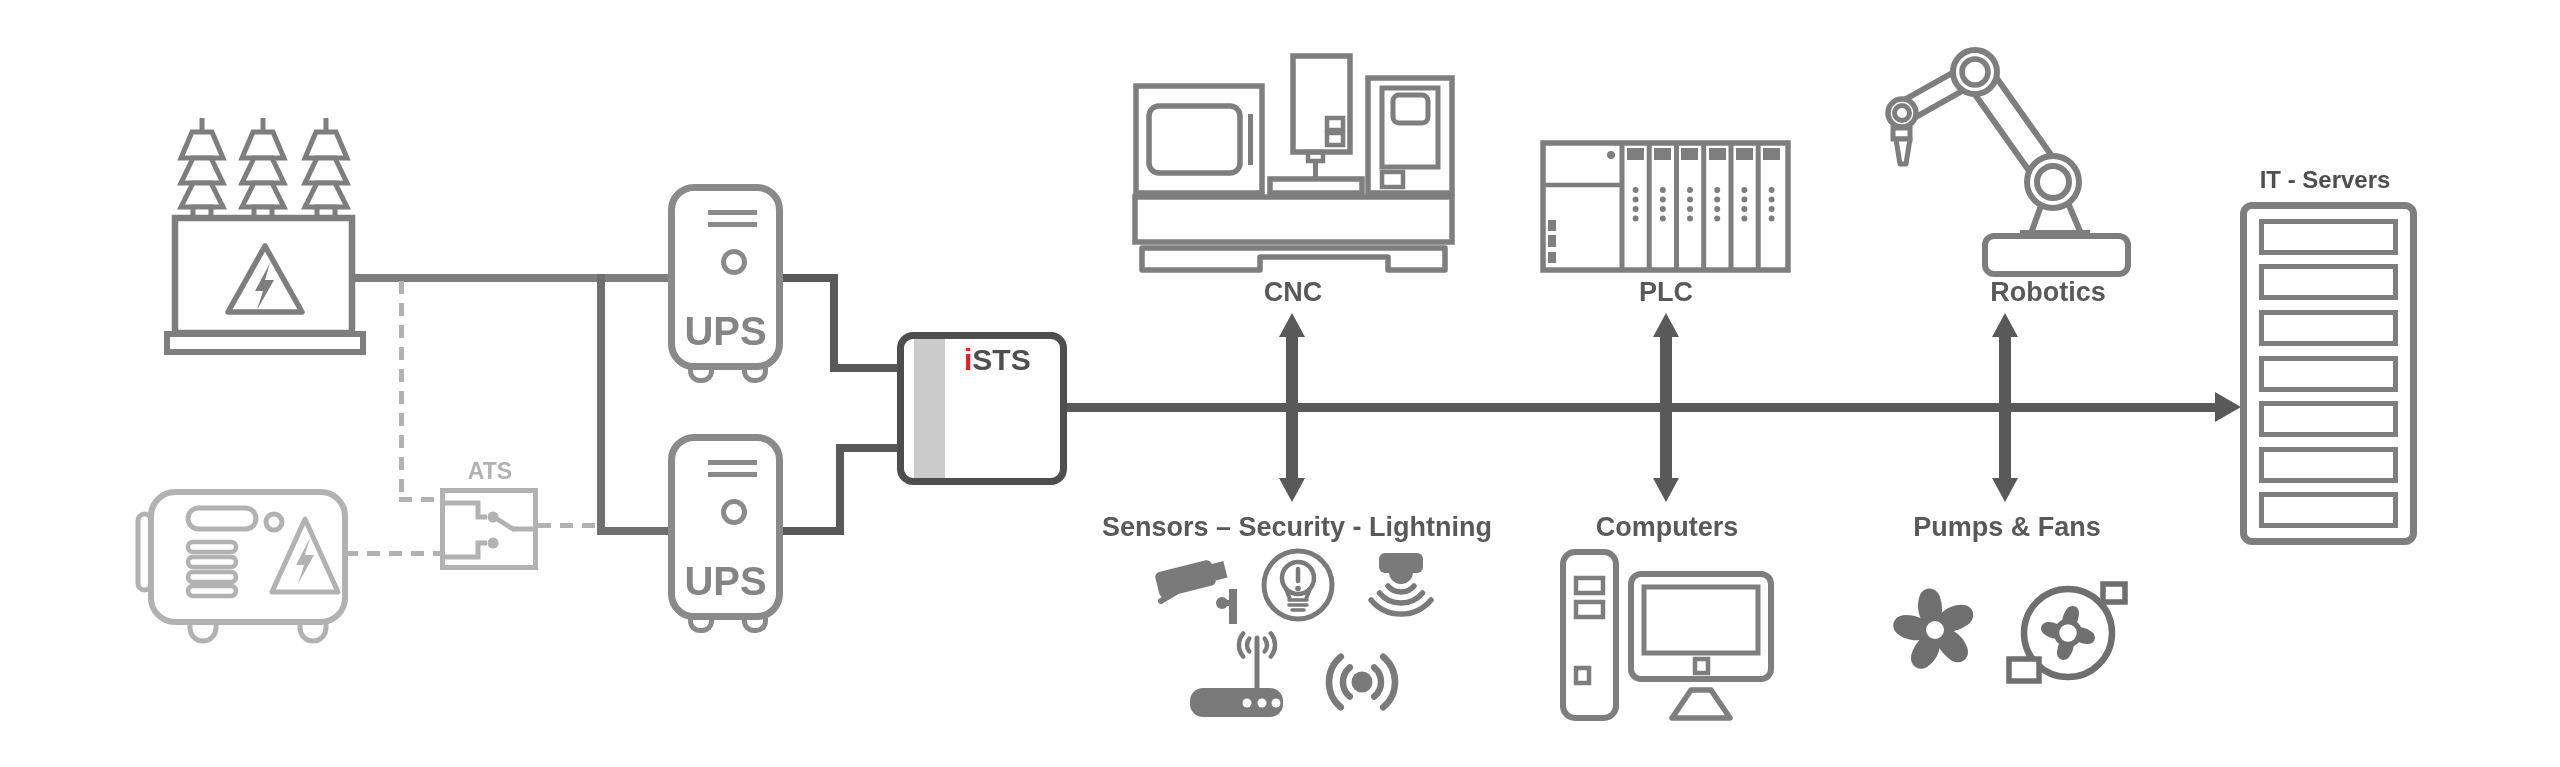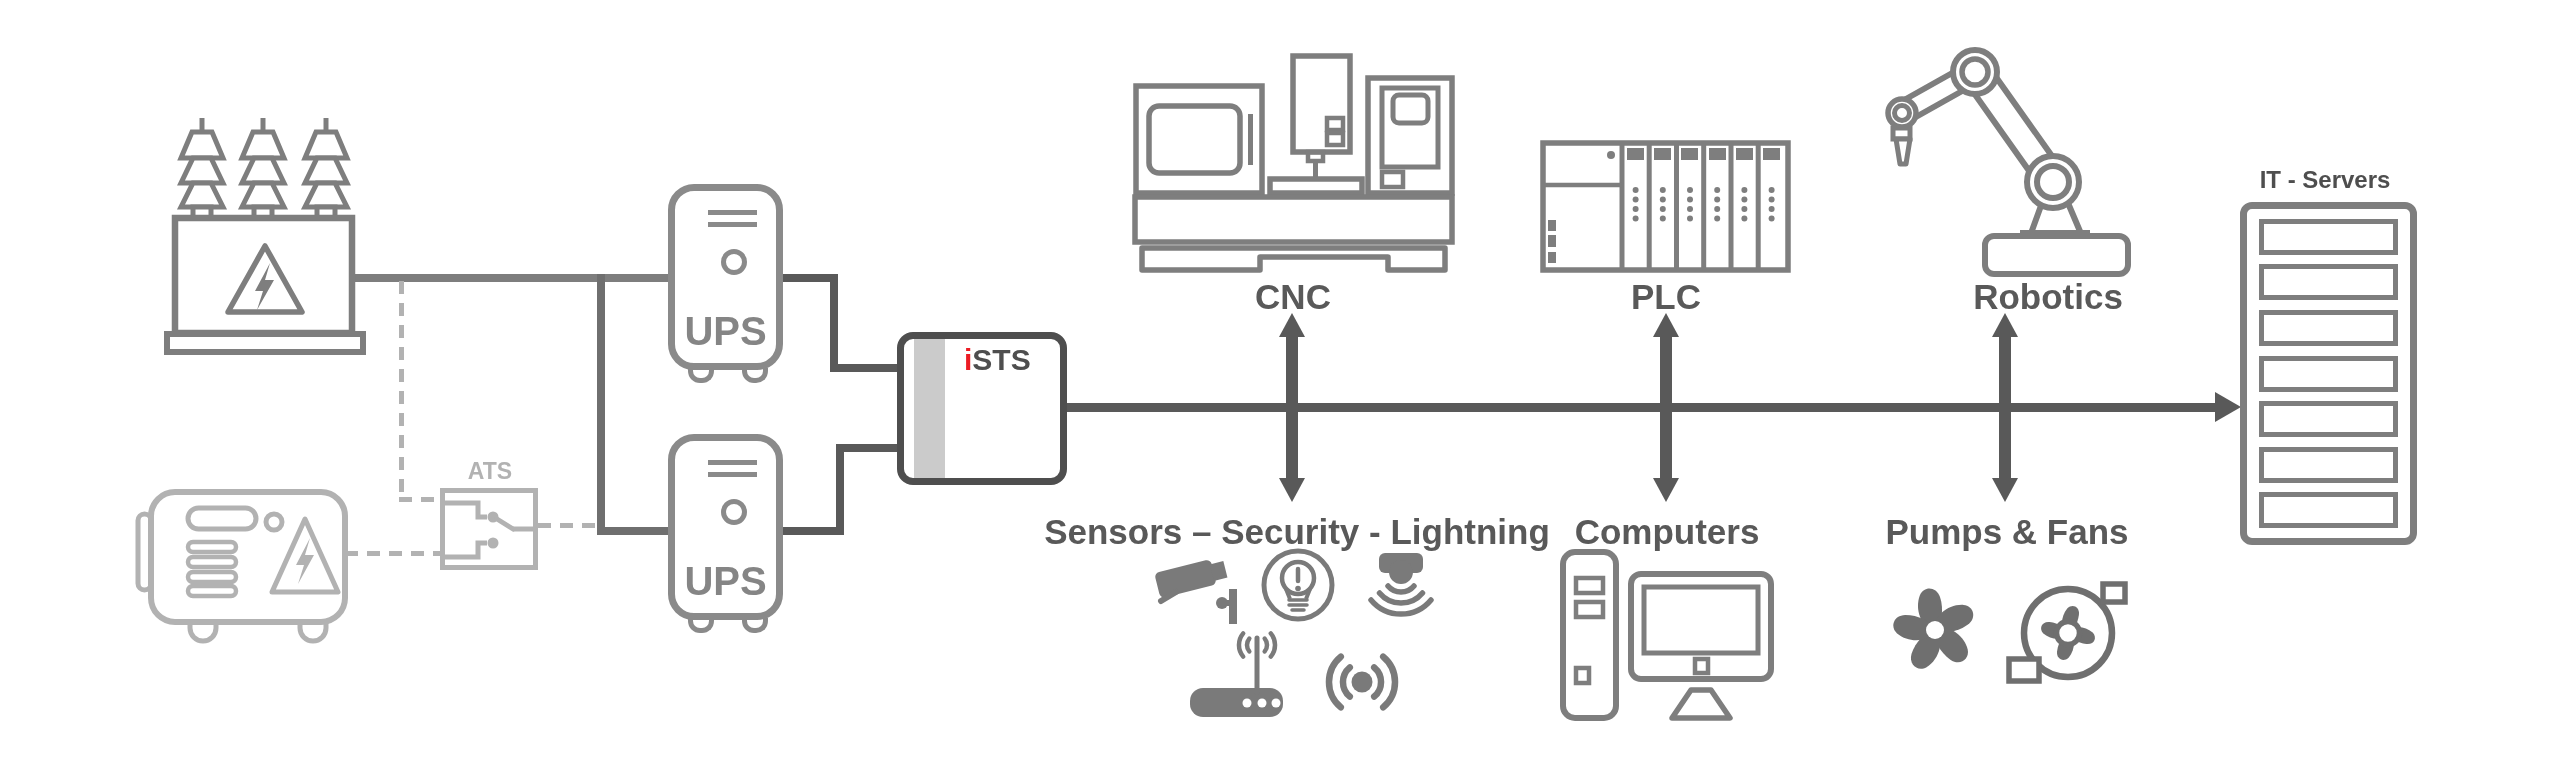--- a/index.html
+++ b/index.html
@@ -26,21 +26,21 @@
   
   .bus{position:absolute;height:9px;background:var(--dark);}
   .tri-right{position:absolute;width:0;height:0;border-top:15px solid transparent;border-bottom:15px solid transparent;border-left:26px solid var(--dark);}
   
   .varrow{position:absolute;top:313px;height:189px;width:0;}
   .varrow .tri-up{position:absolute;top:0;left:-13px;width:0;height:0;border-left:13px solid transparent;border-right:13px solid transparent;border-bottom:24px solid var(--dark);}
   .varrow .tri-dn{position:absolute;bottom:0;left:-13px;width:0;height:0;border-left:13px solid transparent;border-right:13px solid transparent;border-top:24px solid var(--dark);}
   .varrow .shaft{position:absolute;top:20px;bottom:20px;left:-6px;width:12px;background:var(--dark);}
   
   .lbl{position:absolute;transform:translateX(-50%);font-weight:bold;color:var(--dark);white-space:nowrap;text-align:center;}
-  .lbl.big{font-size:35px;}
+  .lbl.big{font-size:27px;}
   .lbl.ats{font-size:23px;color:var(--light);}
   .lbl.it{font-size:24px;color:#4e4e4e;}
   
   .ups{position:absolute;width:115px;height:186px;box-sizing:border-box;border:7px solid var(--upsgray);border-radius:26px;background:#fff;}
   .ups .vents{position:absolute;left:33px;width:49px;height:5px;background:var(--upsgray);}
   .ups .pwr{position:absolute;left:46px;top:58px;width:16px;height:16px;border:5px solid var(--upsgray);border-radius:50%;}
   .ups .ups-label{position:absolute;left:0;right:0;top:118px;text-align:center;font-size:40px;font-weight:bold;color:#858585;}
   .foot{position:absolute;width:16px;height:10px;border:5px solid var(--upsgray);border-top:none;border-radius:0 0 12px 12px;}
   
   .ists{position:absolute;left:897px;top:332px;width:170px;height:153px;box-sizing:border-box;border:7px solid #4e4e4e;border-radius:16px;background:#fff;}

